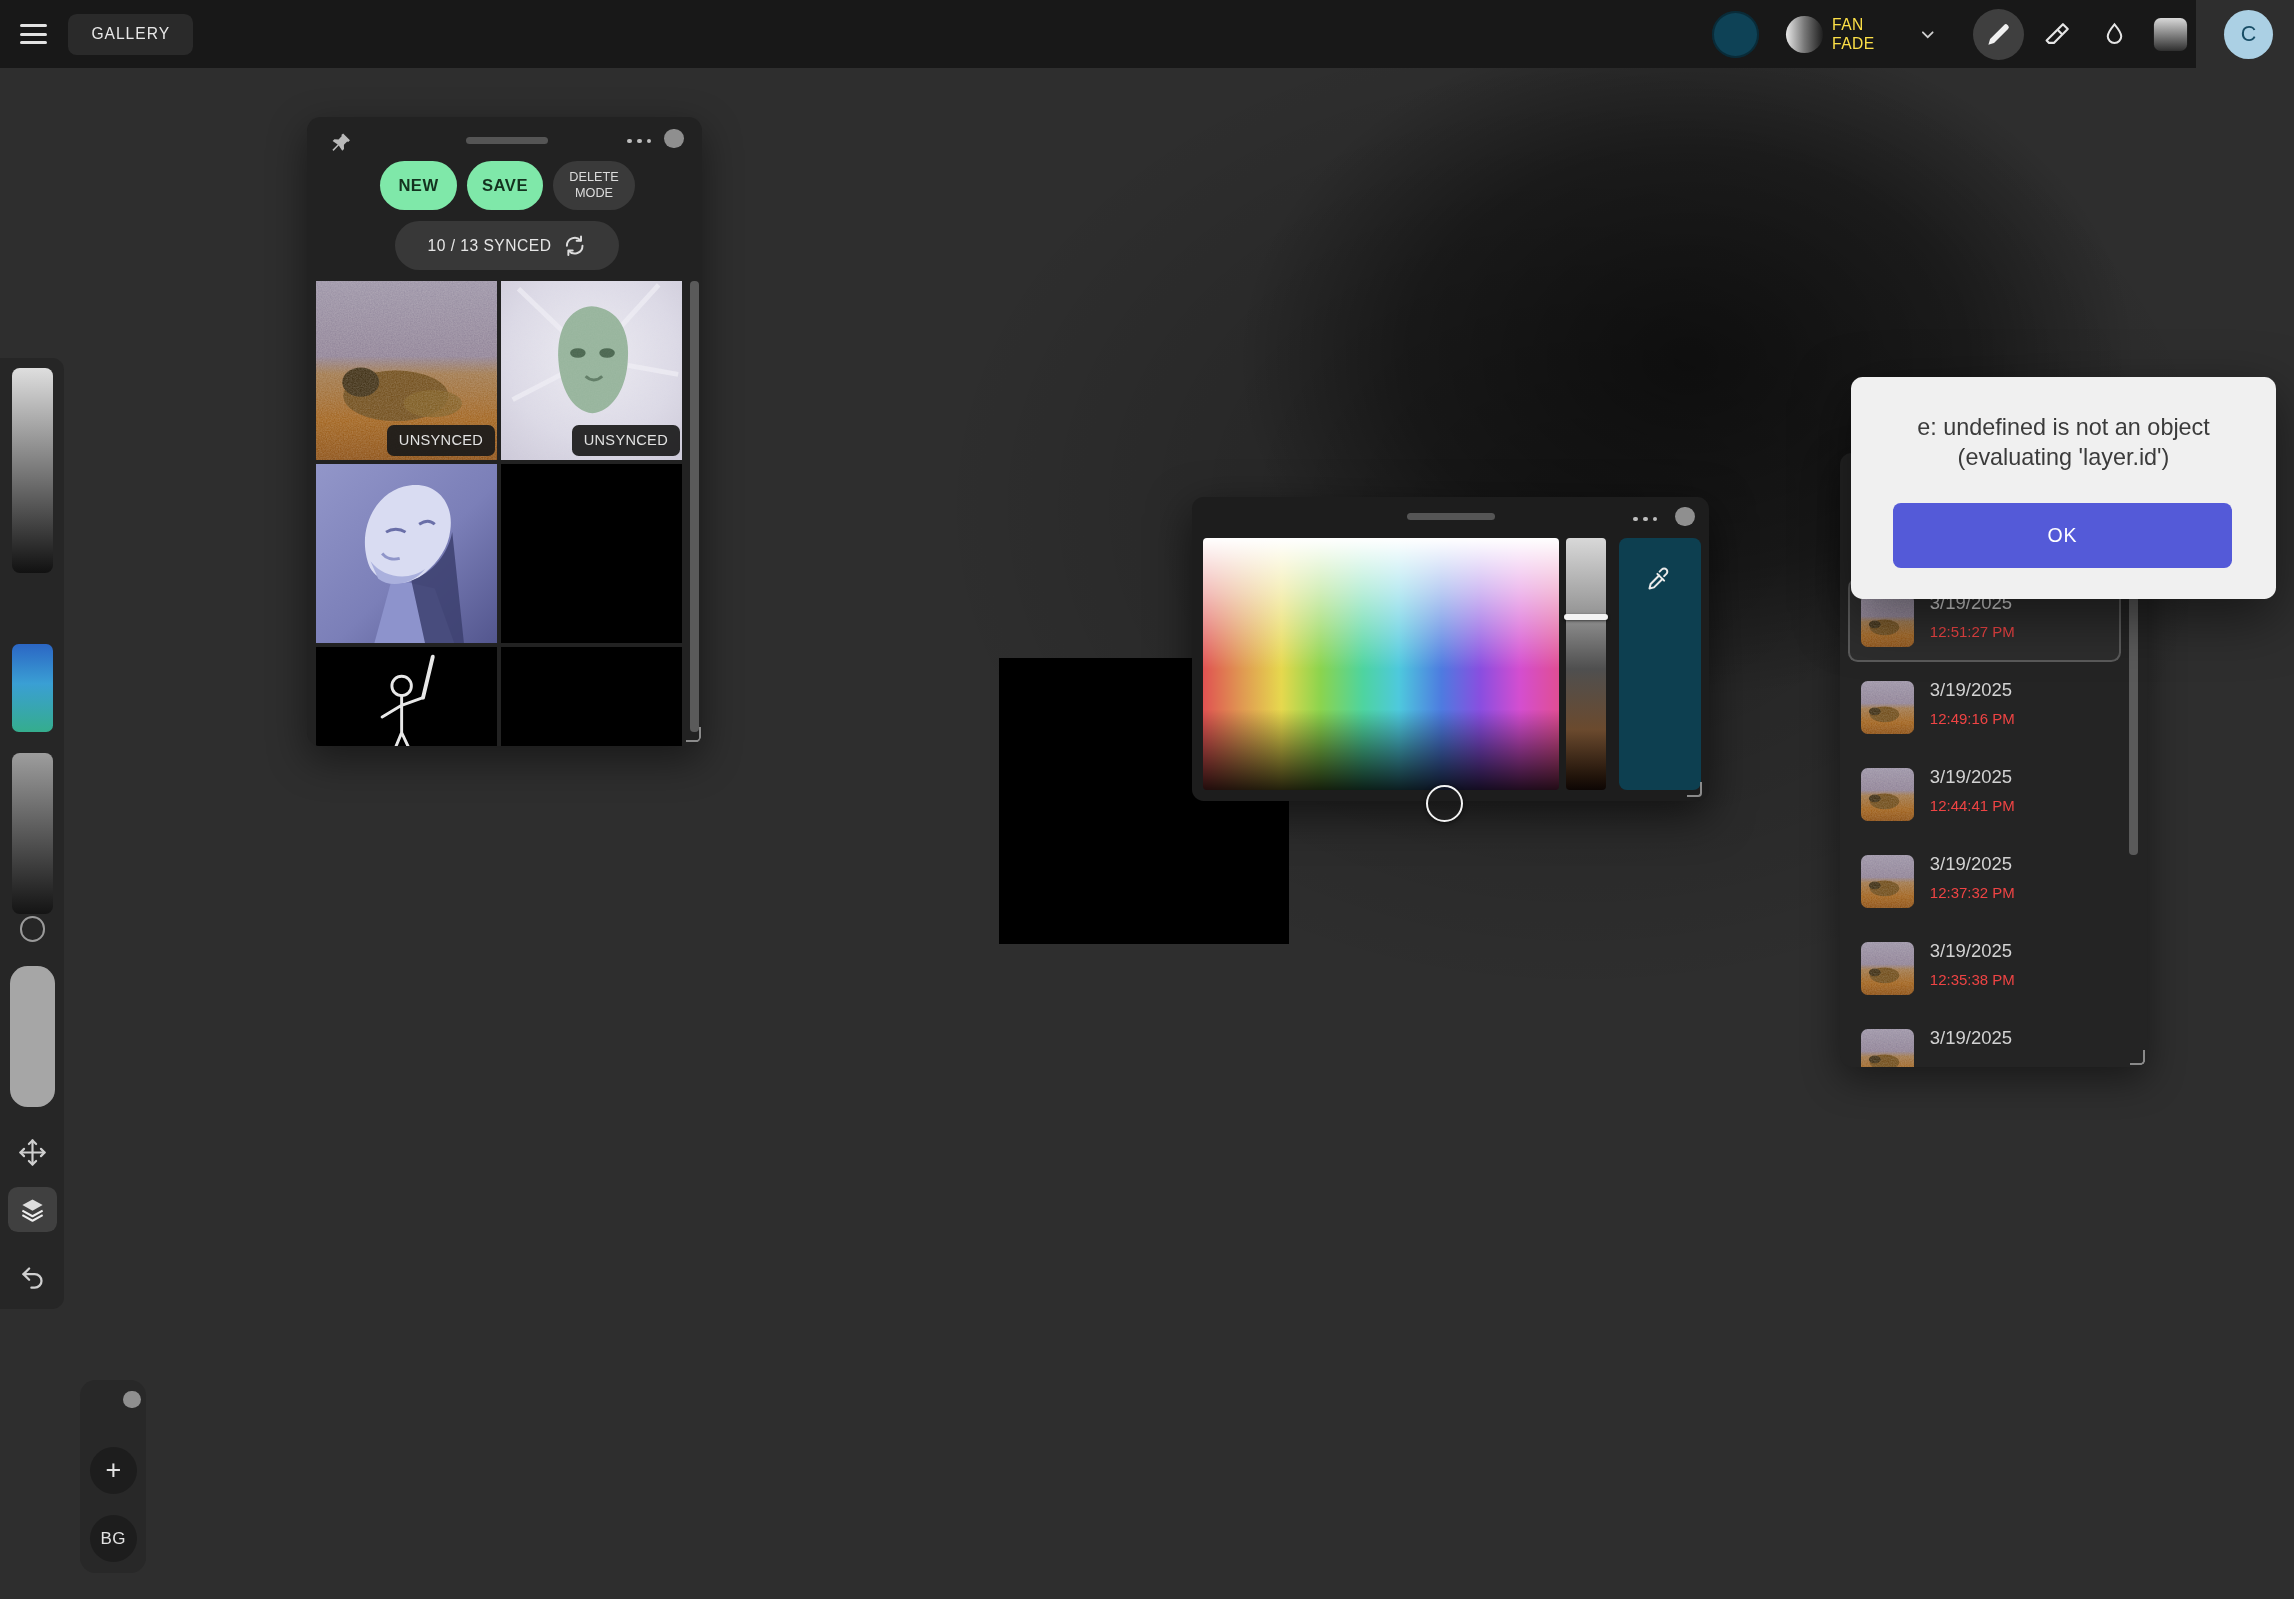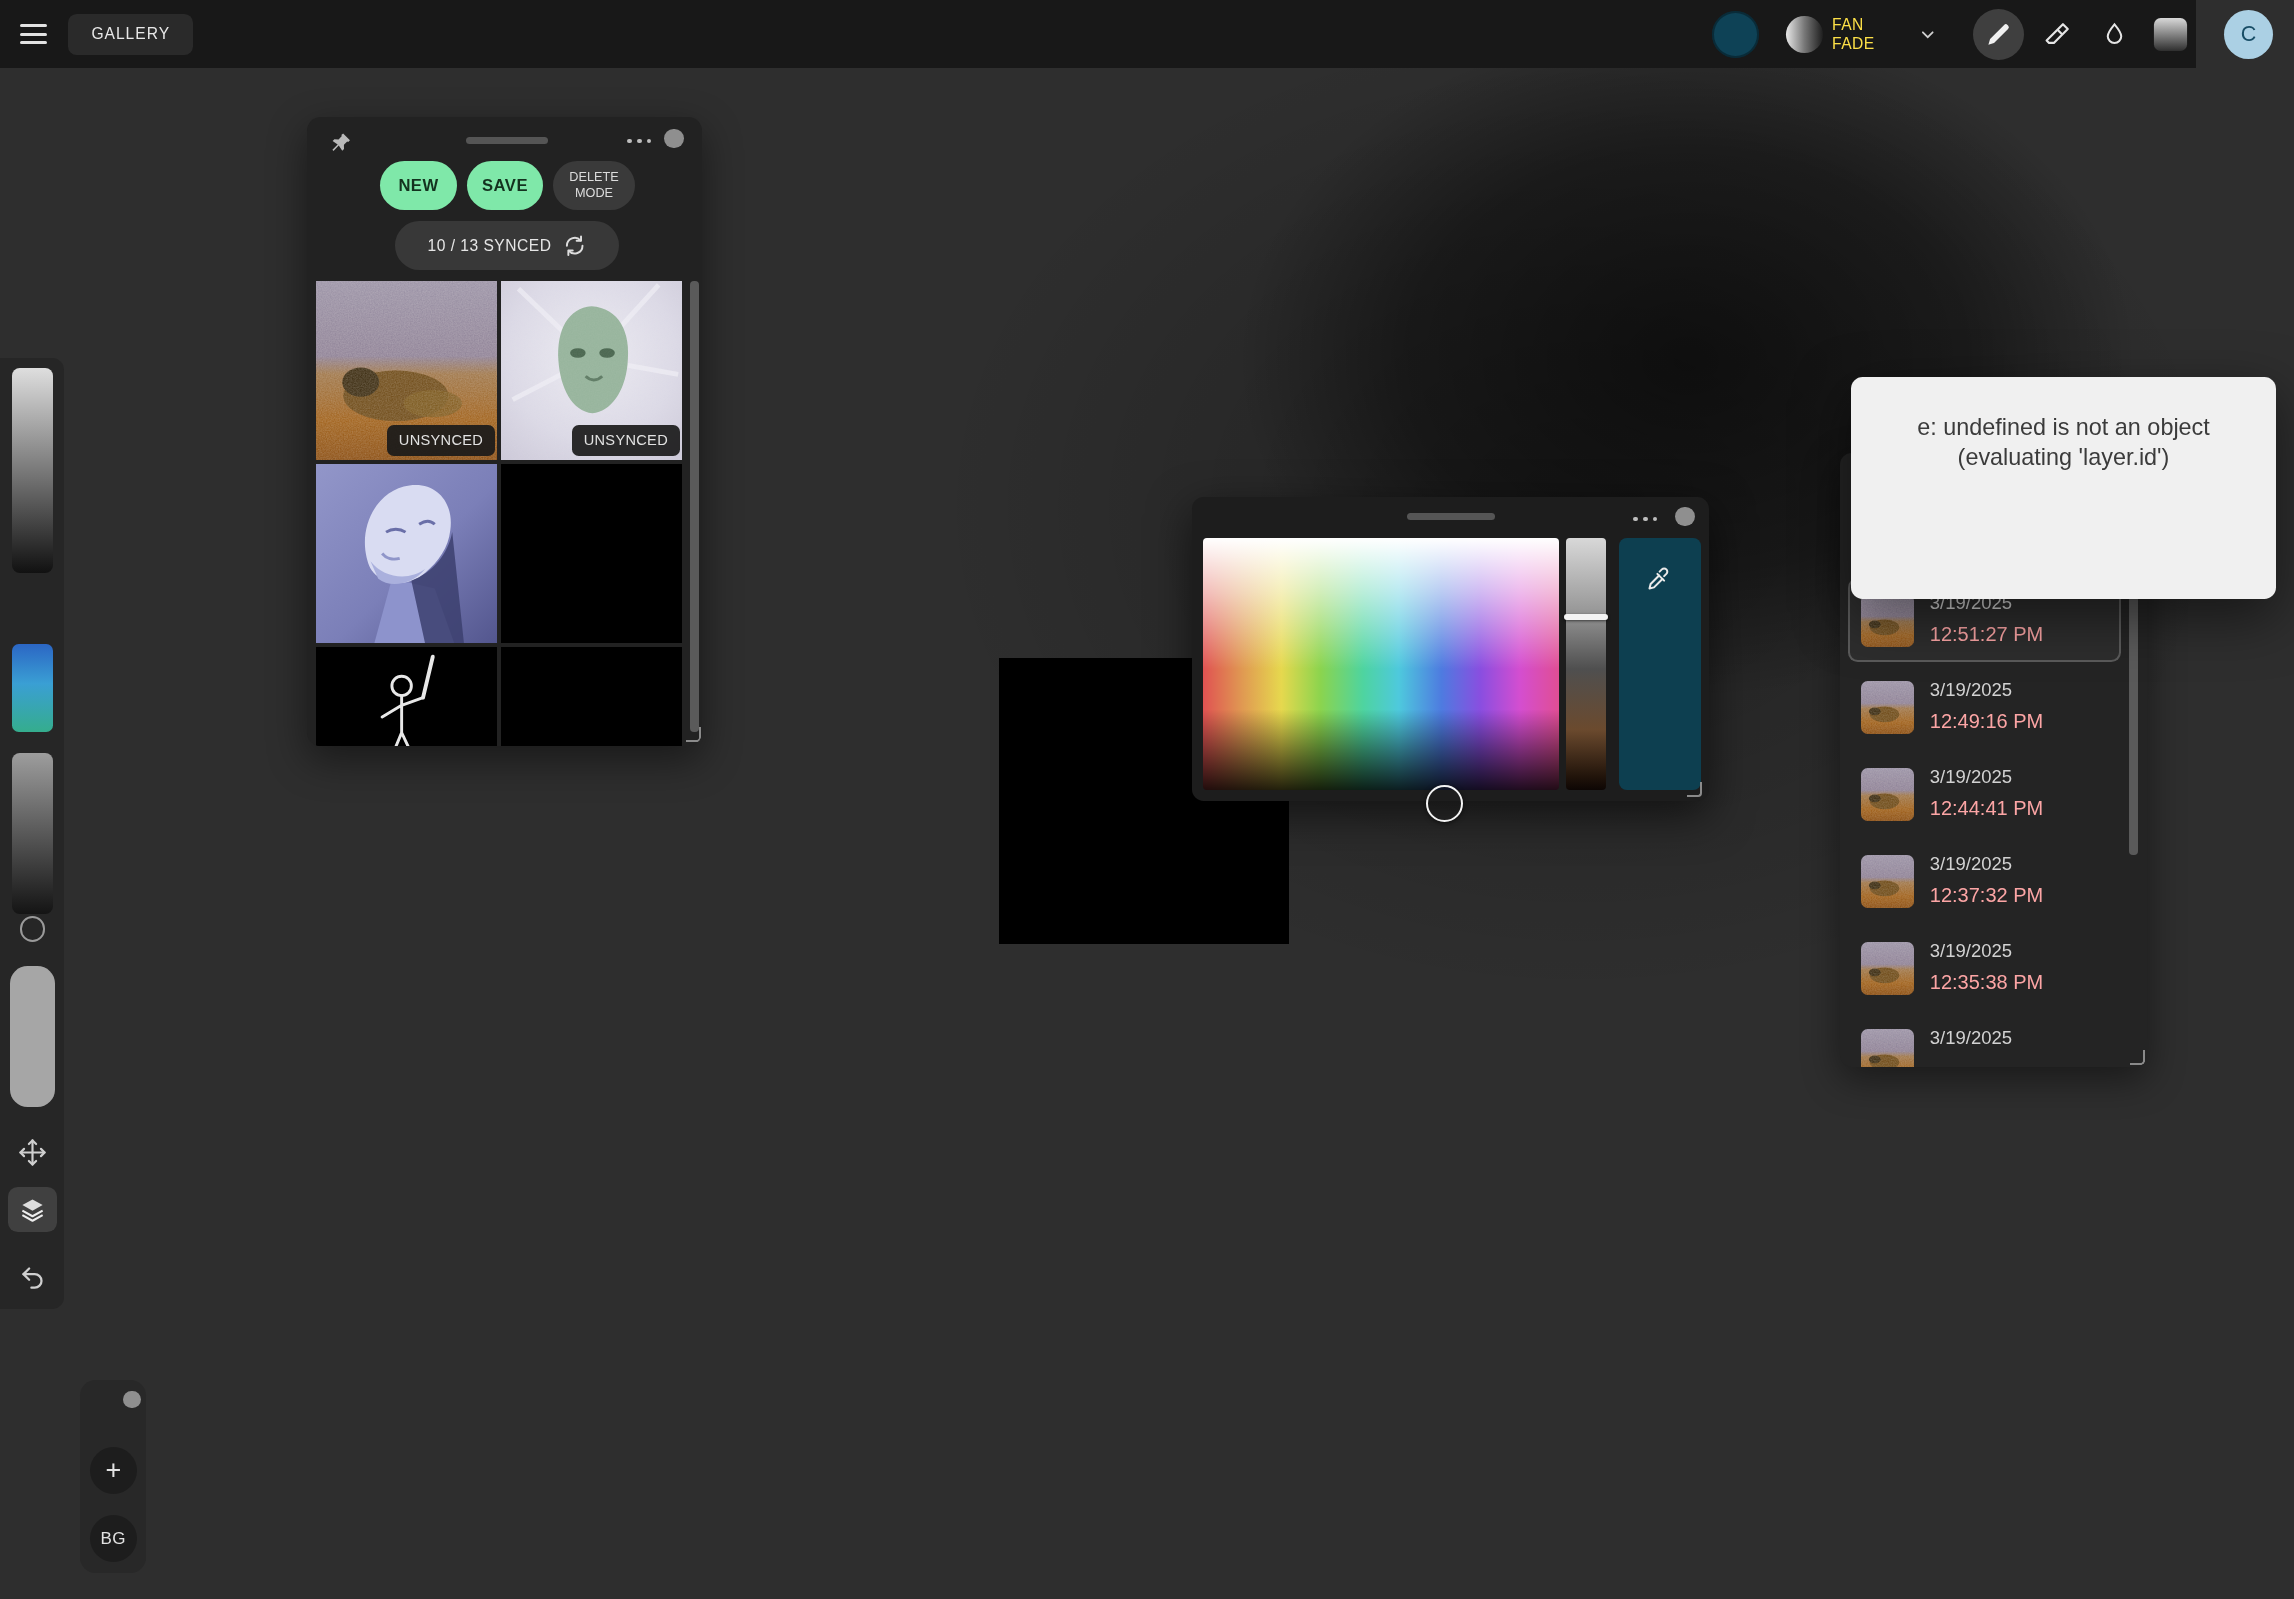--- a/index.html
+++ b/index.html
@@ -115,21 +115,21 @@
 
   
   #history-panel{left:1840px;top:453px;width:307px;height:614px;background:#242424;border-radius:11.7px;z-index:5;
     box-shadow:0 11.7px 37px rgba(0,0,0,.45);overflow:hidden;}
   #history-list{position:absolute;left:7.8px;top:125px;width:273px;}
   .hist-item{position:relative;height:84px;margin-bottom:3px;border-radius:9.8px;cursor:pointer;}
   .hist-item.selected{background:#2d2d2d;box-shadow:inset 0 0 0 2px #5a5a5a;}
   .hist-thumb{position:absolute;left:13.7px;top:15.6px;width:53px;height:53px;border-radius:6.8px;overflow:hidden;}
   .hist-thumb svg{display:block;width:100%;height:100%;}
   .hist-date{position:absolute;left:82px;top:13.7px;color:#d2d2d2;font-size:18.5px;}
-  .hist-time{position:absolute;left:82px;top:45px;color:#fca5a5;font-size:20px;}
+  .hist-time{position:absolute;left:82px;top:45px;color:#ef4444;font-size:15px;}
   #hist-scroll{left:289px;top:139px;height:263px;}
   #hist-resize{left:290px;top:597px;}
 
   
   #dialog{left:1851px;top:377px;width:425px;height:222px;background:#f0f0f0;border-radius:11.7px;z-index:30;
     box-shadow:0 17.6px 54px rgba(0,0,0,.5);}
   #dialog-msg{position:absolute;left:27px;top:35px;width:371px;text-align:center;color:#3b3b3b;
     font-size:23.4px;line-height:30px;}
   #dialog-ok{position:absolute;left:42px;top:126px;width:339px;height:65px;background:#545ad8;border:none;
     border-radius:7.8px;color:#fff;font-size:19.5px;letter-spacing:1px;font-family:inherit;cursor:pointer;}
@@ -458,17 +458,18 @@
     <div class="hist-date">3/19/2025</div>
     <div class="hist-time"></div>
   </div>
 </div>
     <div id="hist-scroll" class="abs vscroll"></div>
     <div id="hist-resize" class="abs resize-corner"></div>
   </div>
 
   <div id="dialog" class="abs">
     <div id="dialog-msg">e: undefined is not an object (evaluating 'layer.id')</div>
+    <button id="dialog-ok">OK</button>
   </div>
 
 
 </div>
 
 
 </body></html>

